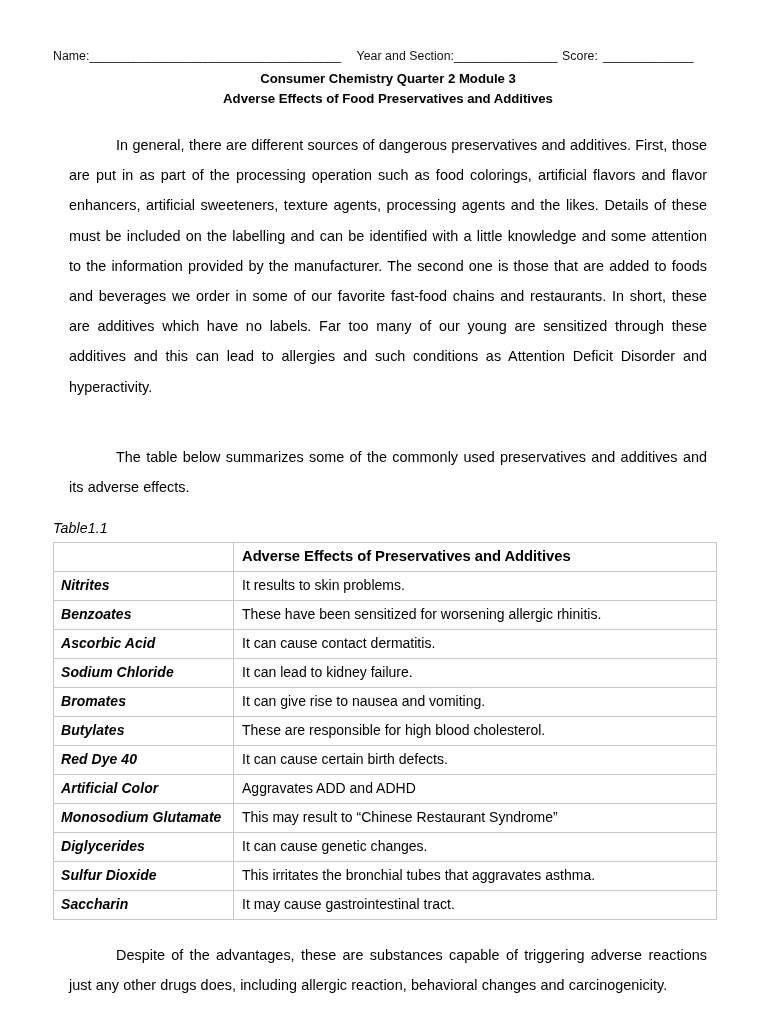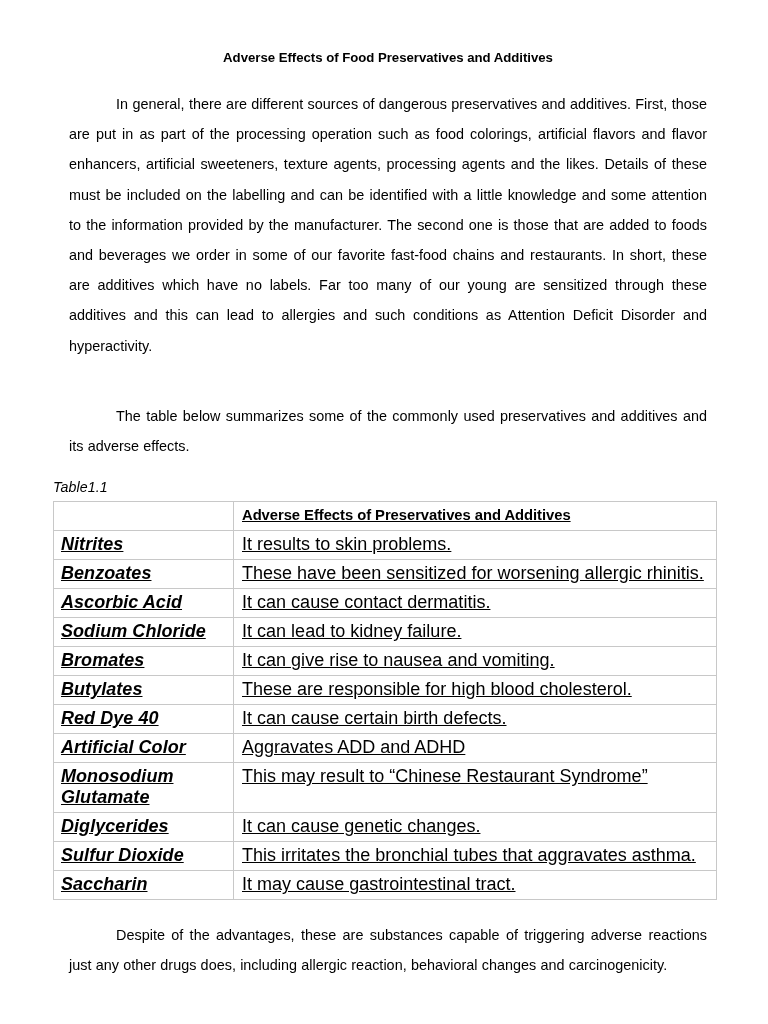--- a/index.html
+++ b/index.html
@@ -80,30 +80,29 @@
     letter-spacing: 0.1px;
   }
 
   
   .fx-table {
     width: 663px;
     border-collapse: collapse;
     table-layout: fixed;
     margin: 0 0 0 0;
     border: 1px solid #c7c7c7;
-    text-decoration: underline;
   }
   .fx-table col.c-name { width: 180px; }
   .fx-table col.c-effect { width: 483px; }
 
   .fx-table th, .fx-table td {
     border: 1px solid #c8c8c8;
     padding: 3px 6px 4px 7px;
     vertical-align: top;
-    font-size: 18px;
+    font-size: 14px;
     line-height: 21px;
   }
   .fx-table thead th {
     height: 21px;
   }
   .fx-table th.hdr-blank {
     border-right: 1px solid #c8c8c8;
   }
   .fx-table th.hdr-effects {
     font-weight: bold;
@@ -125,21 +124,25 @@
 
   
   .closing-wrap { margin-top: 20px; }
   .closing-wrap .body-par + .body-par { margin-top: 0; }
 </style>
 </head>
 <body>
 
 <div class="page">
 
-
+  <div class="ident-line">
+    <span class="ident-seg">Name:</span><span class="blank">_______________________________________</span><span class="ident-gap-lg"></span><span class="ident-seg">Year and Section:</span><span class="blank">________________</span><span class="ident-gap-sm"></span><span class="ident-seg">Score:</span><span class="ident-gap-sm"></span><span class="blank">______________</span>
+  </div>
+
+  <div class="doc-title">Consumer Chemistry Quarter 2 Module 3</div>
   <div class="doc-subtitle">Adverse Effects of Food Preservatives and Additives</div>
 
   <p class="body-par">In general, there are different sources of dangerous preservatives and additives. First, those are put in as part of the processing operation such as food colorings, artificial flavors and flavor enhancers, artificial sweeteners, texture agents, processing agents and the likes. Details of these must be included on the labelling and can be identified with a little knowledge and some attention to the information provided by the manufacturer. The second one is those that are added to foods and beverages we order in some of our favorite fast-food chains and restaurants. In short, these are additives which have no labels. Far too many of our young are sensitized through these additives and this can lead to allergies and such conditions as Attention Deficit Disorder and hyperactivity.</p>
 
   <div class="par-gap-a"></div>
 
   <p class="body-par">The table below summarizes some of the commonly used preservatives and additives and its adverse effects.</p>
 
   <div class="table-caption">Table1.1</div>
 

